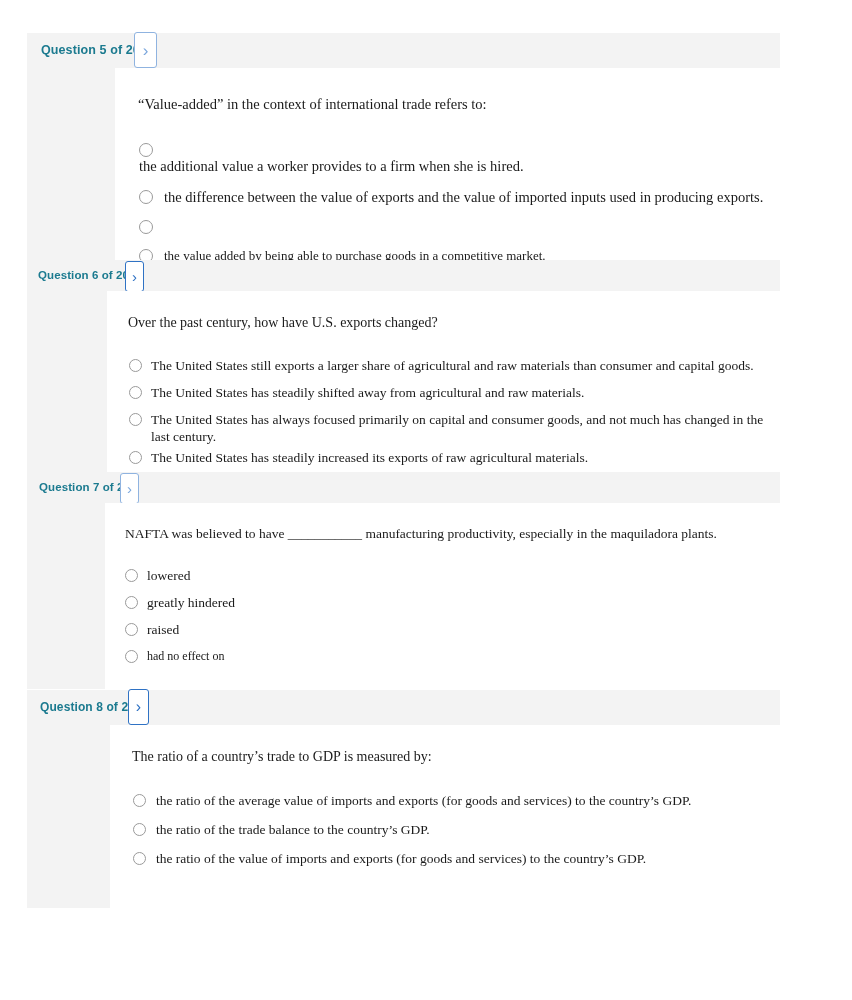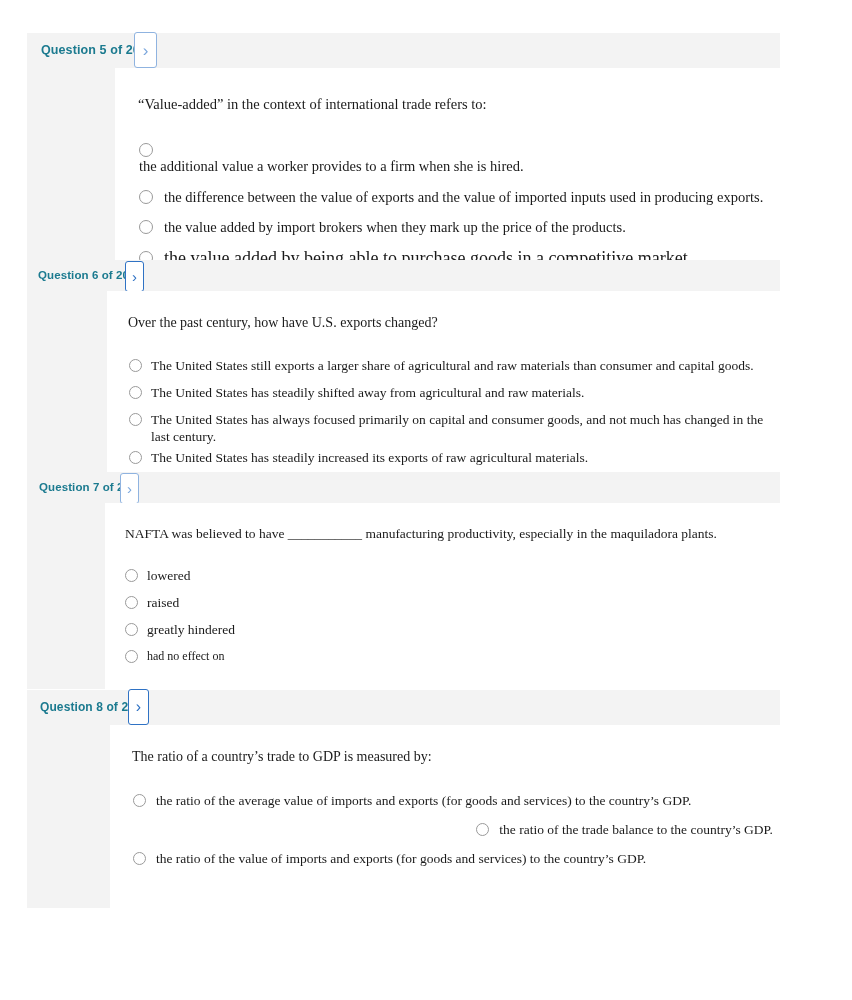--- a/index.html
+++ b/index.html
@@ -116,25 +116,24 @@
     <div class="opt" style="margin-bottom:12.5px;flex-direction:column;">
       <span class="radio" style="width:14px; height:14px; margin-top:2px; margin-right:11px;"></span>
       <span class="opt-text" style="font-size:14.5px; line-height:18px;">the additional value a worker provides to a firm when she is hired.</span>
     </div>
     <div class="opt" style="margin-bottom:12.5px;">
       <span class="radio" style="width:14px; height:14px; margin-top:2px; margin-right:11px;"></span>
       <span class="opt-text" style="font-size:14.5px; line-height:18px;">the difference between the value of exports and the value of imported inputs used in producing exports.</span>
     </div>
     <div class="opt" style="margin-bottom:12.5px;">
       <span class="radio" style="width:14px; height:14px; margin-top:2px; margin-right:11px;"></span>
-      <span class="opt-text" style="font-size:14.5px; line-height:18px;">the value added by import brokers when they mark up the price of the products.</span>
     </div>
     <div class="opt">
       <span class="radio" style="width:14px; height:14px; margin-top:2px; margin-right:11px;"></span>
-      <span class="opt-text" style="font-size:18px; line-height:18px;text-decoration:underline;">the value added by being able to purchase goods in a competitive market.</span>
+      <span class="opt-text" style="font-size:13px; line-height:18px;text-decoration:underline;">the value added by being able to purchase goods in a competitive market.</span>
     </div>
   </div>
 </div>
 
 <div class="qblock">
   <div class="qband" style="left:27px; top:260px; width:753px; height:31px;"></div>
   <div class="qgutter" style="left:27px; top:291px; width:101px; height:185px;"></div>
   <div class="qlabel" style="left:38px; top:269px; font-size:11.5px;">Question 6 of 20</div>
   <div class="qchev" style="left:125px; top:261px; width:19px; height:31px;">
     <span style="font-size:15px; line-height:1;">›</span>
@@ -172,25 +171,25 @@
 
   <div class="qcard" style="left:105px; top:503px; width:663px; height:186px;"></div>
   <div class="qstem" style="left:125px; top:526px; font-size:13.5px;">NAFTA was believed to have ___________ manufacturing productivity, especially in the maquiladora plants.</div>
   <div class="qoptions" style="left:125px; top:567px; width:600px;">
     <div class="opt" style="margin-bottom:10px;">
       <span class="radio" style="width:13px; height:13px; margin-top:2px; margin-right:9px;"></span>
       <span class="opt-text" style="font-size:13.5px; line-height:17px;">lowered</span>
     </div>
     <div class="opt" style="margin-bottom:10px;">
       <span class="radio" style="width:13px; height:13px; margin-top:2px; margin-right:9px;"></span>
+      <span class="opt-text" style="font-size:13.5px; line-height:17px;">greatly hindered</span>
+    </div>
+    <div class="opt" style="margin-bottom:10px;">
+      <span class="radio" style="width:13px; height:13px; margin-top:2px; margin-right:9px;"></span>
       <span class="opt-text" style="font-size:13.5px; line-height:17px;">raised</span>
-    </div>
-    <div class="opt" style="margin-bottom:10px;">
-      <span class="radio" style="width:13px; height:13px; margin-top:2px; margin-right:9px;"></span>
-      <span class="opt-text" style="font-size:13.5px; line-height:17px;">greatly hindered</span>
     </div>
     <div class="opt">
       <span class="radio" style="width:13px; height:13px; margin-top:2px; margin-right:9px;"></span>
       <span class="opt-text" style="font-size:12px; line-height:17px;">had no effect on</span>
     </div>
   </div>
 </div>
 
 <div class="qblock">
   <div class="qband" style="left:27px; top:690px; width:753px; height:35px;"></div>
@@ -200,21 +199,21 @@
     <span style="font-size:16px; line-height:1;">›</span>
   </div>
 
   <div class="qcard" style="left:110px; top:725px; width:681px; height:183px;"></div>
   <div class="qstem" style="left:132px; top:749px; font-size:14px;text-align:center;">The ratio of a country’s trade to GDP is measured by:</div>
   <div class="qoptions" style="left:133px; top:792px; width:640px;">
     <div class="opt" style="margin-bottom:12px;">
       <span class="radio" style="width:13px; height:13px; margin-top:2px; margin-right:10px;"></span>
       <span class="opt-text" style="font-size:13.5px; line-height:17px;">the ratio of the average value of imports and exports (for goods and services) to the country’s GDP.</span>
     </div>
-    <div class="opt" style="margin-bottom:12px;justify-content:flex-end;">
+    <div class="opt" style="margin-bottom:12px;">
       <span class="radio" style="width:13px; height:13px; margin-top:2px; margin-right:10px;"></span>
       <span class="opt-text" style="font-size:13.5px; line-height:17px;">the ratio of the trade balance to the country’s GDP.</span>
     </div>
     <div class="opt" style="margin-bottom:12px;">
       <span class="radio" style="width:13px; height:13px; margin-top:2px; margin-right:10px;"></span>
       <span class="opt-text" style="font-size:13.5px; line-height:17px;">the ratio of the value of imports and exports (for goods and services) to the country’s GDP.</span>
     </div>
   </div>
 </div>
 

